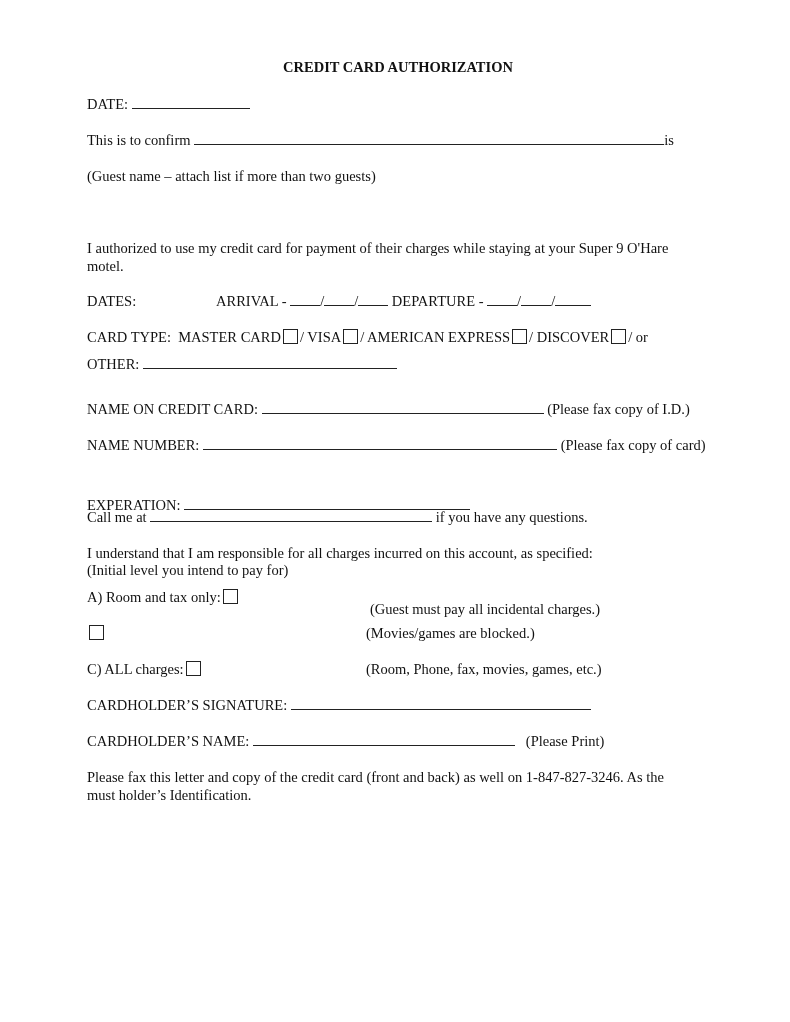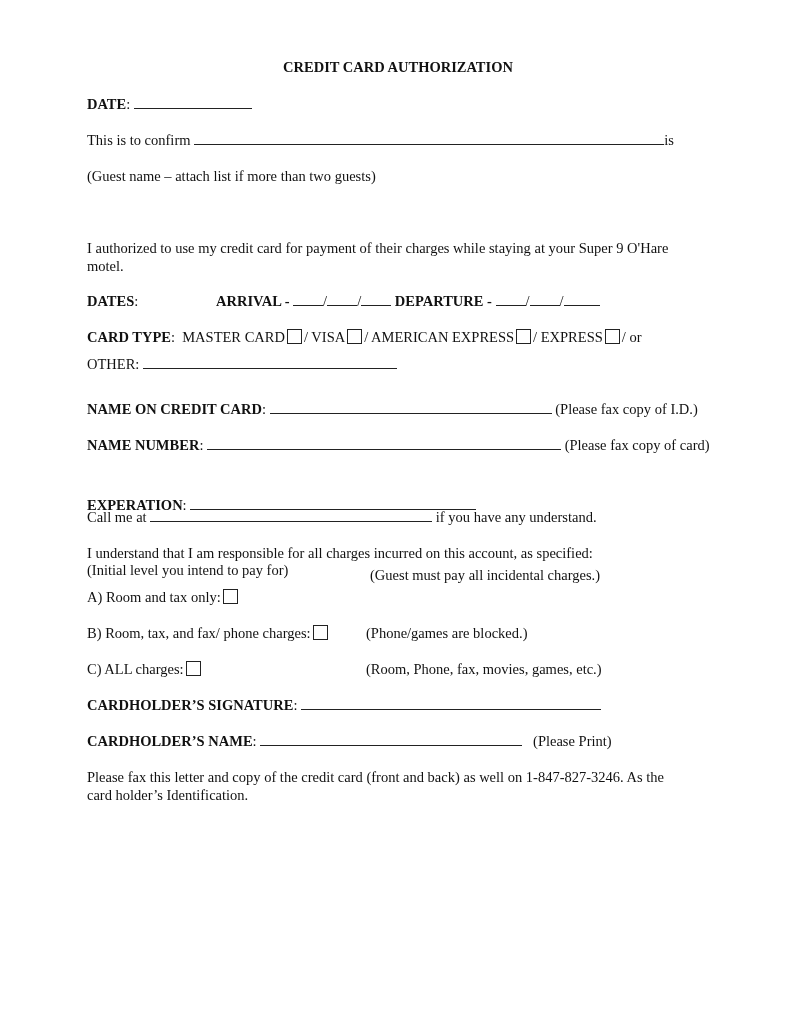--- a/index.html
+++ b/index.html
@@ -1,19 +1,19 @@
 <!DOCTYPE html>
 <html><head>
 <meta charset="utf-8">
 <style>
   html, body { margin:0; padding:0; background:#ffffff; }
   body { width:790px; height:1022px; position:relative; overflow:hidden;
          font-family:"Liberation Serif", "DejaVu Serif", serif; color:#111; font-size:14.5px; }
   .ln { position:absolute; left:87px; white-space:nowrap; line-height:18px; }
-  b { font-weight:bold; }
+  b { font-weight:normal; }
   .u { display:inline-block; border-bottom:1px solid #222; height:13px; vertical-align:baseline; }
   .cb { display:inline-block; width:13px; height:13px; border:1px solid #222; vertical-align:-2px; margin:0 2px; background:#fff; }
   .title { position:absolute; top:59px; left:0; width:796px; text-align:center; font-weight:bold; font-size:14.5px; }
   .abs { position:absolute; white-space:nowrap; line-height:18px;text-align:right; }
 </style>
 </head>
 <body>
 
 <div class="title">CREDIT CARD AUTHORIZATION</div>
 
@@ -40,21 +40,21 @@
   <span class="u" style="width:30px"></span>/<span class="u" style="width:30px"></span>/<span class="u" style="width:30px"></span>
   <b>DEPARTURE -</b>
   <span class="u" style="width:30px"></span>/<span class="u" style="width:30px"></span>/<span class="u" style="width:36px"></span>
 </div>
 
 <div class="ln" style="top:328px">
   <b>CARD TYPE</b>:&nbsp;
   <span>MASTER CARD</span><span class="cb"></span>/
   <span>VISA</span><span class="cb"></span>/
   <span>AMERICAN EXPRESS</span><span class="cb"></span>/
-  <span>EXPRESS</span><span class="cb"></span><span>/ or</span>
+  <span>DISCOVER</span><span class="cb"></span><span>/ or</span>
 </div>
 
 <div class="ln" style="top:355px">
   <span>OTHER</span>:
   <span class="u" style="width:254px"></span>
 </div>
 
 <div class="ln" style="top:400px">
   <b>NAME ON CREDIT CARD</b>:
   <span class="u" style="width:282px"></span>
@@ -68,46 +68,46 @@
 </div>
 
 <div class="ln" style="top:496px">
   <b>EXPERATION</b>:
   <span class="u" style="width:286px"></span>
 </div>
 
 <div class="ln" style="top:508px">
   <span>Call me at</span>
   <span class="u" style="width:282px"></span>
-  <span>if you have any understand.</span>
+  <span>if you have any questions.</span>
 </div>
 
 <div class="ln" style="top:544px">I understand that I am responsible for all charges incurred on this account, as specified:</div>
 <div class="ln" style="top:561px">(Initial level you intend to pay for)</div>
 
 <div class="ln" style="top:588px">
   <span>A) Room and tax only:</span><span class="cb"></span>
 </div>
-<div class="abs" style="top:566px; left:370px">(Guest must pay all incidental charges.)</div>
+<div class="abs" style="top:600px; left:370px">(Guest must pay all incidental charges.)</div>
 
 <div class="ln" style="top:624px">
-  <span>B) Room, tax, and fax/ phone charges:</span><span class="cb"></span>
+  <span class="cb"></span>
 </div>
-<div class="abs" style="top:624px; left:366px">(Phone/games are blocked.)</div>
+<div class="abs" style="top:624px; left:366px">(Movies/games are blocked.)</div>
 
 <div class="ln" style="top:660px">
   <span>C) ALL charges:</span><span class="cb"></span>
 </div>
 <div class="abs" style="top:660px; left:366px">(Room, Phone, fax, movies, games, etc.)</div>
 
 <div class="ln" style="top:696px">
   <b>CARDHOLDER’S SIGNATURE</b>:
   <span class="u" style="width:300px"></span>
 </div>
 
 <div class="ln" style="top:732px">
   <b>CARDHOLDER’S NAME</b>:
   <span class="u" style="width:262px"></span>
   &nbsp;&nbsp;<span>(Please Print)</span>
 </div>
 
 <div class="ln" style="top:768px">Please fax this letter and copy of the credit card (front and back) as well on 1-847-827-3246. As the</div>
-<div class="ln" style="top:786px">card holder’s Identification.</div>
+<div class="ln" style="top:786px">must holder’s Identification.</div>
 
 </body></html>

